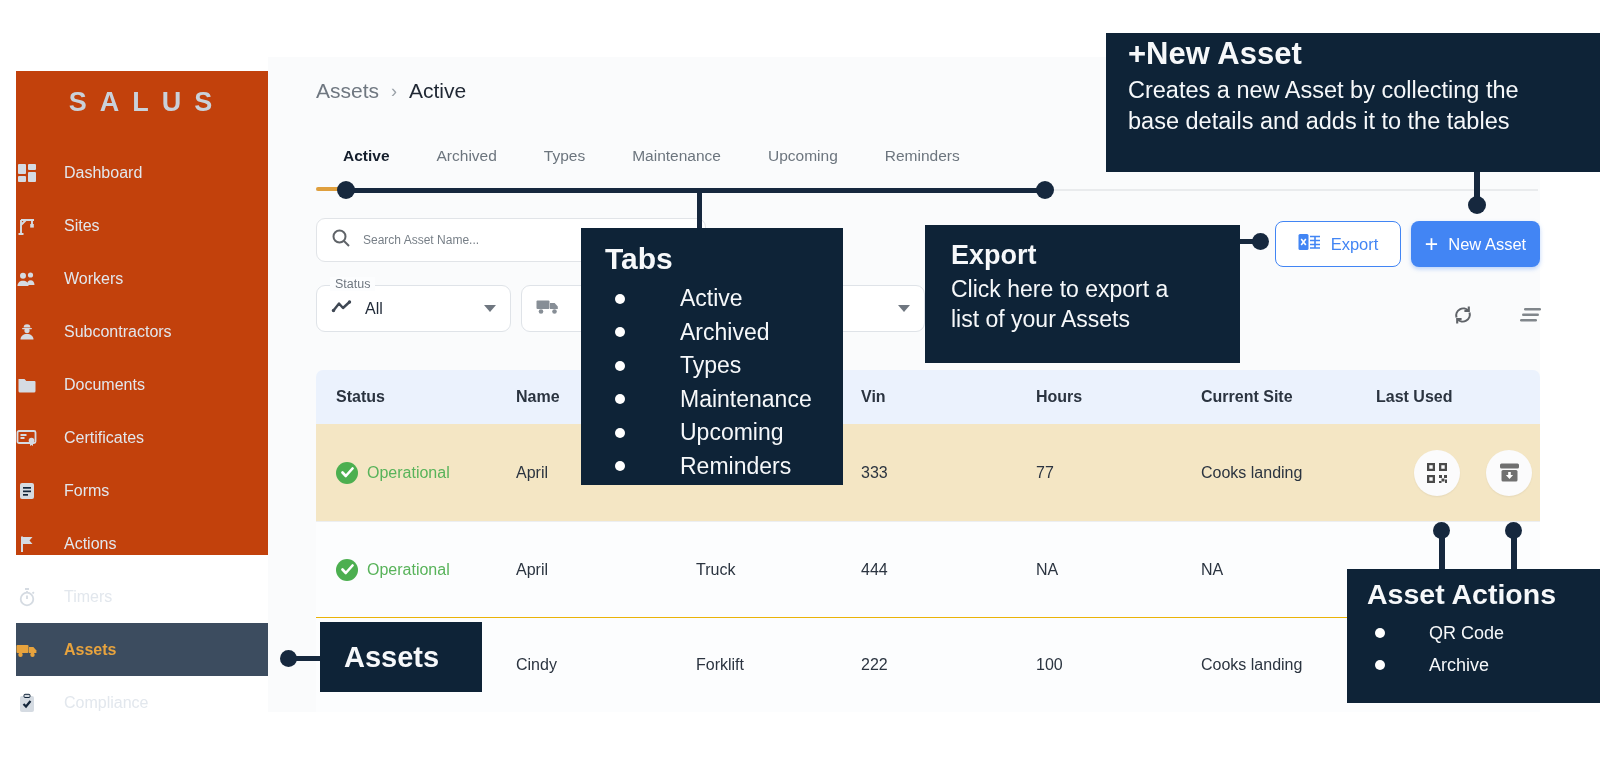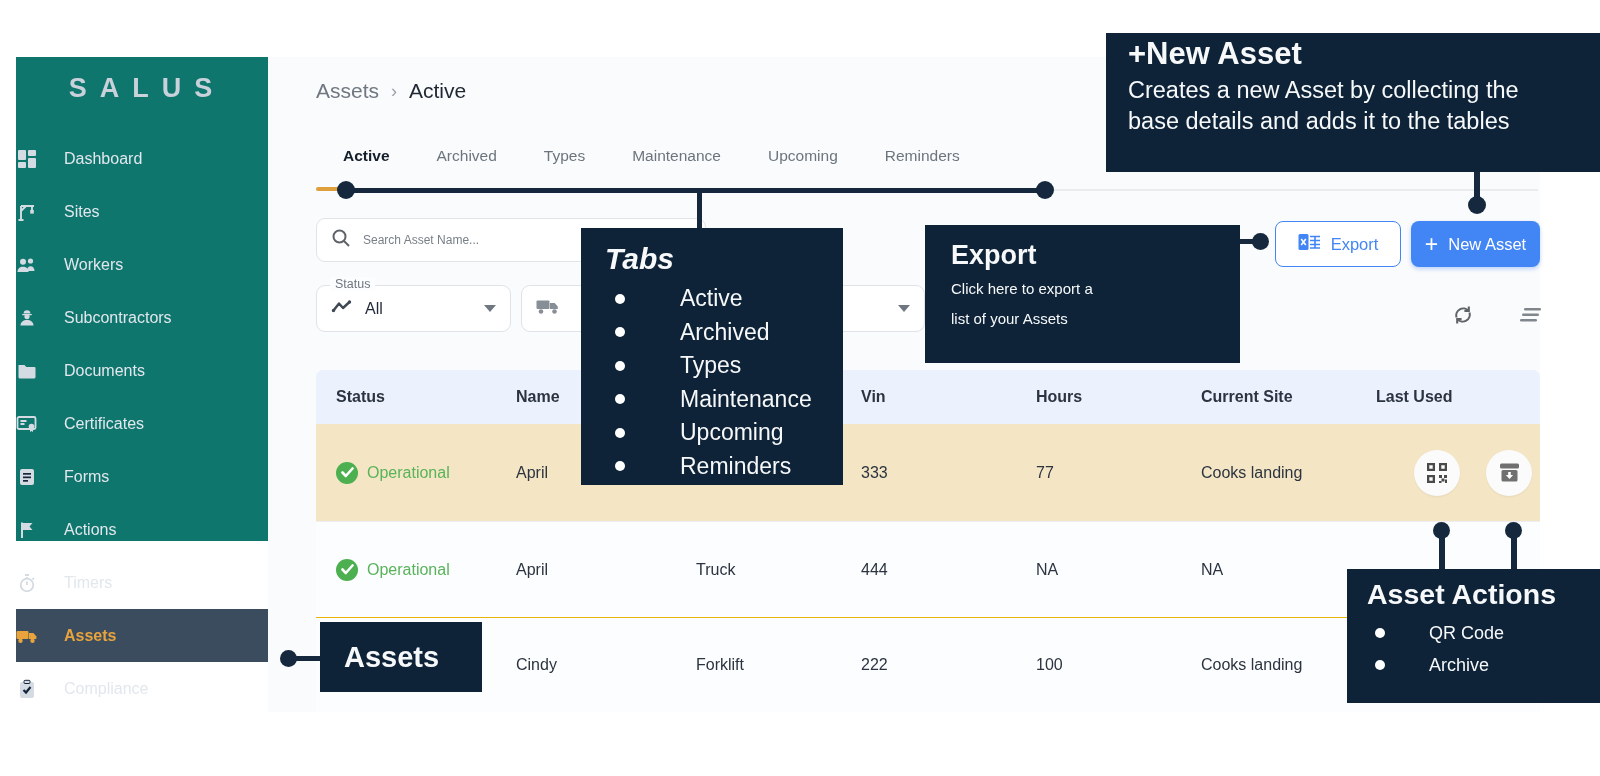--- a/index.html
+++ b/index.html
@@ -4,21 +4,21 @@
 <style>
   html,body{margin:0;padding:0;background:#fff;}
   #canvas{position:relative;width:1600px;height:776px;background:#ffffff;overflow:hidden;
           font-family:"Liberation Sans",sans-serif;-webkit-font-smoothing:antialiased;}
   .abs{position:absolute;}
 
   
   #app-bg{left:268px;top:57px;width:1272px;height:655px;background:#fafbfc;}
 
   
-  #sidebar{left:16px;top:57px;width:252px;height:484px;background:#0f766e;}
+  #sidebar{left:16px;top:71px;width:252px;height:484px;background:#c2410c;}
   #logo{position:absolute;top:16px;left:0;width:100%;text-align:center;color:#c9d1da;
         font-size:27px;font-weight:600;letter-spacing:13px;padding-left:10px;box-sizing:border-box;}
   #nav{position:absolute;top:75px;left:0;right:0;}
   .nav-item{height:53px;display:flex;align-items:center;gap:26px;
             font-size:16px;color:#e2e7ed;cursor:pointer;}
   .nav-item .nico{width:22px;height:20px;display:flex;align-items:center;justify-content:center;flex:0 0 22px;}
   .nav-item.active{background:#3c4c5f;}
   .nav-item.active .nlabel{color:#e8a33d;font-weight:700;}
 
   
@@ -76,26 +76,26 @@
   
   .co{position:absolute;background:#0e2337;color:#f6f8fa;z-index:50;box-sizing:border-box;}
   .co-title{font-weight:700;}
   .co ul{list-style:none;margin:4px 0 0 0;padding:0;}
   .co li{position:relative;}
   .co li .bdot{position:absolute;width:10px;height:10px;border-radius:50%;background:#fff;top:50%;margin-top:-5px;}
   #co-new-asset{left:1106px;top:33px;width:494px;height:139px;padding:0 0 0 22px;}
   #co-new-asset .co-title{font-size:31px;line-height:42px;}
   #co-new-asset .co-body{font-size:23.5px;line-height:31px;}
   #co-tabs{left:581px;top:228px;width:262px;height:257px;padding:12px 0 0 24px;}
-  #co-tabs .co-title{font-size:30px;line-height:38px;font-style:italic;}
+  #co-tabs .co-title{font-size:30px;line-height:38px;}
   #co-tabs li{font-size:23px;line-height:33.5px;padding-left:75px;}
   #co-tabs li .bdot{left:10px;}
   #co-export{left:925px;top:225px;width:315px;height:138px;padding:12px 0 0 26px;}
   #co-export .co-title{font-size:27px;line-height:37px;}
-  #co-export .co-body{font-size:15px;line-height:30px;}
+  #co-export .co-body{font-size:23px;line-height:30px;}
   #co-assets{left:320px;top:622px;width:162px;height:70px;display:flex;align-items:center;padding-left:24px;}
   #co-assets .co-title{font-size:29px;}
   #co-asset-actions{left:1347px;top:569px;width:253px;height:134px;padding:6px 0 0 20px;}
   #co-asset-actions .co-title{font-size:28.5px;line-height:38px;}
   #co-asset-actions li{font-size:18px;line-height:32px;padding-left:62px;}
   #co-asset-actions li .bdot{left:8px;}
 
   
   .conn{position:absolute;background:#16283e;z-index:55;}
   .cdot{position:absolute;background:#16283e;border-radius:50%;z-index:55;}

